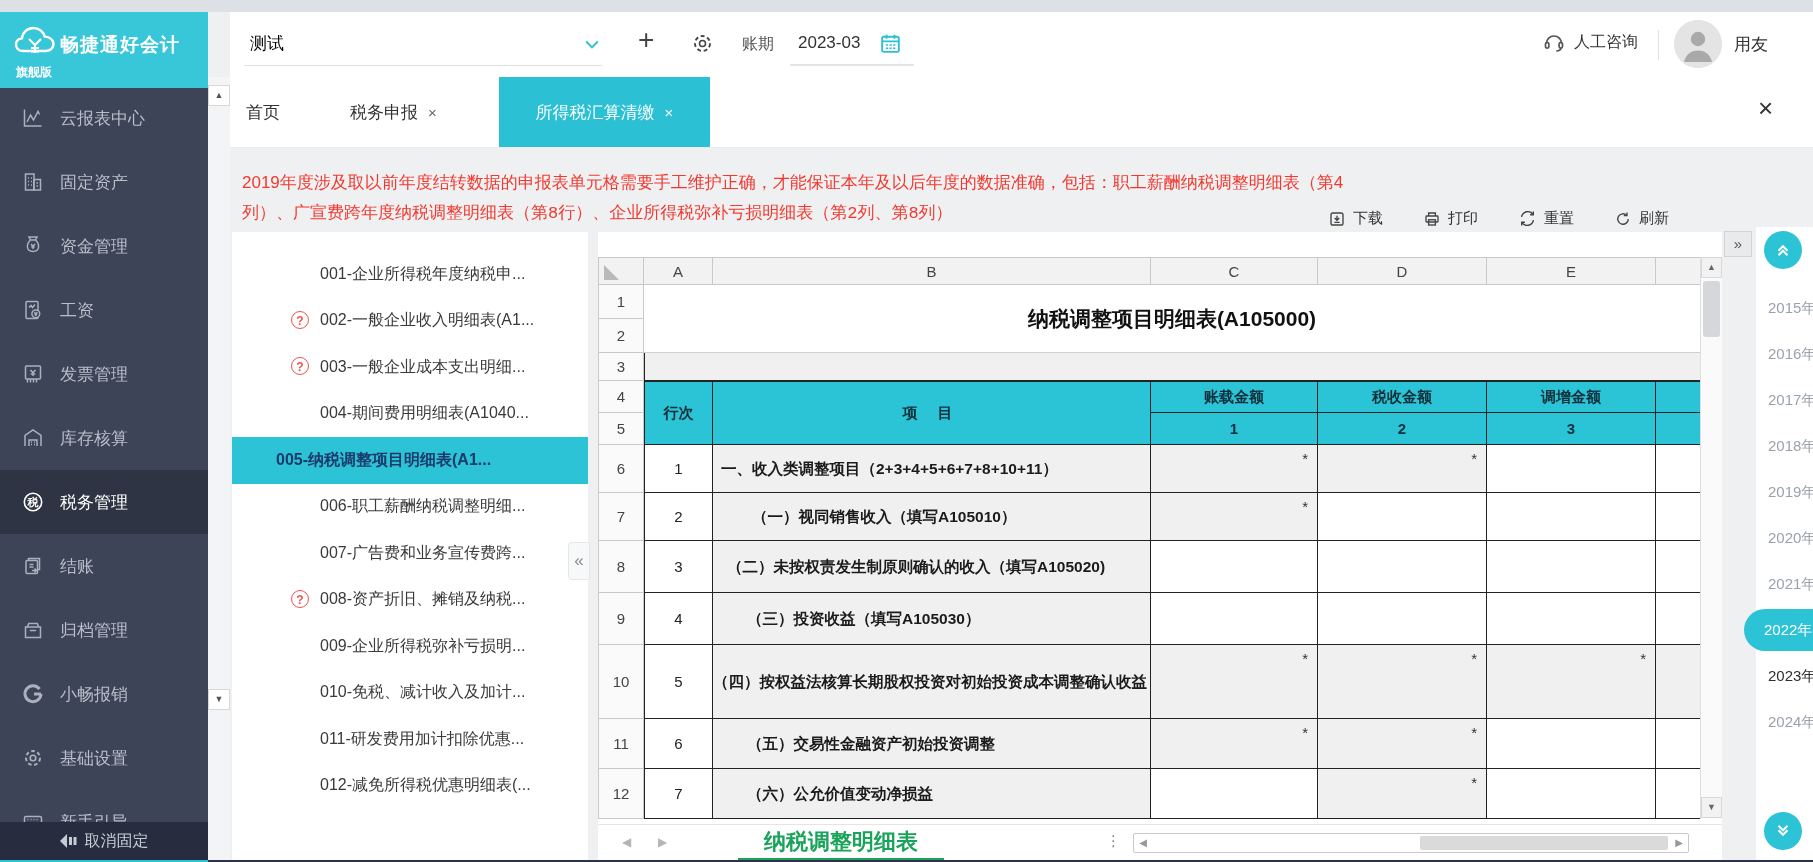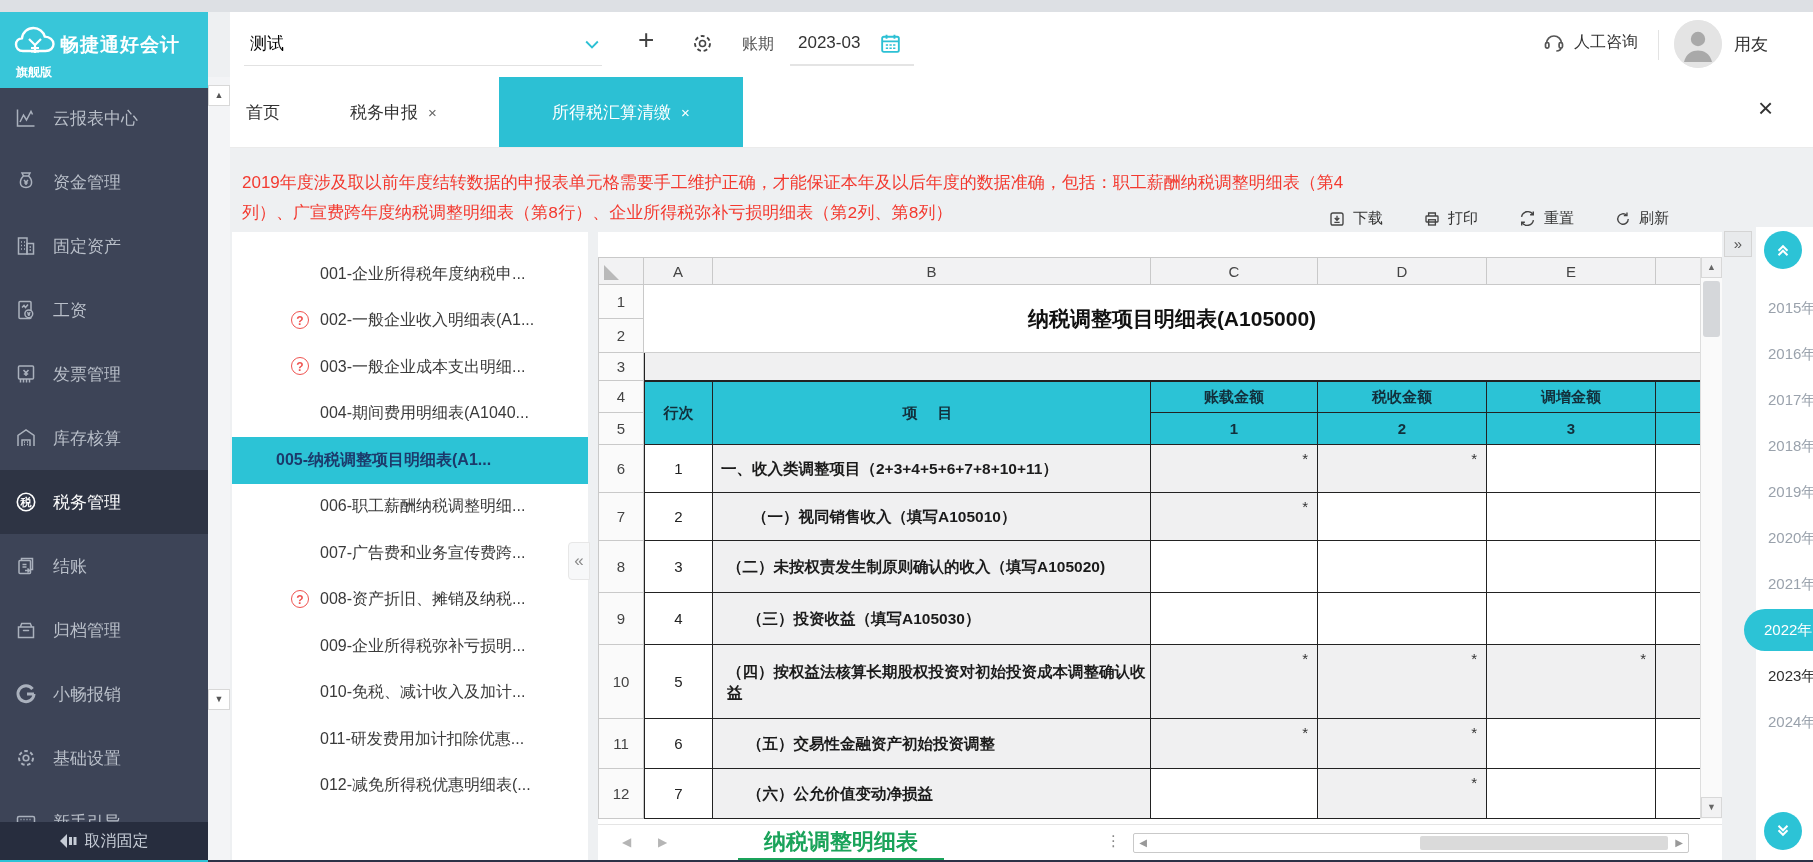--- a/index.html
+++ b/index.html
@@ -7,21 +7,21 @@
        font-family:"Liberation Sans","DejaVu Sans",sans-serif;color:#333;margin-top:12px;}
   svg{display:block;}
 
   
   .sidebar{position:absolute;left:0;top:0;width:208px;height:848px;background:#3d4457;z-index:5;}
   .logo{position:absolute;left:0;top:0;width:208px;height:76px;background:#38c6d9;color:#fff;}
   .logo-icon{position:absolute;left:14px;top:12px;}
   .logo-name{position:absolute;left:60px;top:20px;font-size:19px;font-weight:bold;letter-spacing:1px;white-space:nowrap;}
   .logo-edition{position:absolute;left:16px;top:52px;font-size:12px;font-weight:bold;}
   .menu{position:absolute;left:0;top:74px;width:208px;}
-  .menu-item{height:64px;display:flex;align-items:center;padding-left:14px;gap:15px;
+  .menu-item{height:64px;display:flex;align-items:center;padding-left:21px;gap:15px;
              color:#b9bfc9;font-size:17px;cursor:pointer;box-sizing:border-box;white-space:nowrap;text-align:right;}
   .menu-item .mi{width:24px;height:24px;color:#aab1bd;flex:0 0 24px;}
   .menu-item.active{background:#2e3444;color:#fff;}
   .menu-item.active .mi{color:#fff;}
   .unpin{position:absolute;left:0;top:810px;width:208px;height:38px;background:#272d3e;color:#c6ccd6;
          display:flex;align-items:center;justify-content:center;gap:8px;font-size:16px;z-index:6;cursor:pointer;}
   .side-scroll{position:absolute;left:208px;top:65px;width:22px;height:783px;background:#f3f4f6;z-index:4;}
   .scrollbox{position:absolute;left:0;width:22px;height:21px;background:#ffffff;border:1px solid #d8d8d8;
              box-sizing:border-box;color:#555;font-size:9px;text-align:center;line-height:19px;cursor:pointer;}
 
@@ -138,36 +138,36 @@
           <svg width="24" height="24" viewBox="0 0 24 24" fill="none" stroke="currentColor" stroke-width="1.5">
               <path d="M3.5 3.5V20h17"></path>
               <path d="M6 16l3.5-7 3 5 4.5-8.5 1.5 3"></path>
             </svg>
         </span>
         <span>云报表中心</span>
       </div>
       <div class="menu-item">
         <span class="mi">
           <svg width="24" height="24" viewBox="0 0 24 24" fill="none" stroke="currentColor" stroke-width="1.5">
+              <rect x="4.5" y="4" width="8.5" height="16"></rect>
+              <rect x="13" y="9.5" width="6.5" height="10.5"></rect>
+              <path d="M7 8h1M10 8h1M7 11.5h1M10 11.5h1M7 15h1M10 15h1M15.5 13h1.5M15.5 16h1.5"></path>
+            </svg>
+        </span>
+        <span>固定资产</span>
+      </div>
+      <div class="menu-item">
+        <span class="mi">
+          <svg width="24" height="24" viewBox="0 0 24 24" fill="none" stroke="currentColor" stroke-width="1.5">
               <path d="M9.5 6L8 3h8l-1.5 3"></path>
               <path d="M9.5 6h5c4 3.5 5 11.5-2.5 11.5S5.5 9.5 9.5 6z"></path>
               <path d="M10 10l2 2.3 2-2.3M12 12.3V15M10.3 13h3.4"></path>
             </svg>
         </span>
         <span>资金管理</span>
-      </div>
-      <div class="menu-item">
-        <span class="mi">
-          <svg width="24" height="24" viewBox="0 0 24 24" fill="none" stroke="currentColor" stroke-width="1.5">
-              <rect x="4.5" y="4" width="8.5" height="16"></rect>
-              <rect x="13" y="9.5" width="6.5" height="10.5"></rect>
-              <path d="M7 8h1M10 8h1M7 11.5h1M10 11.5h1M7 15h1M10 15h1M15.5 13h1.5M15.5 16h1.5"></path>
-            </svg>
-        </span>
-        <span>固定资产</span>
       </div>
       <div class="menu-item">
         <span class="mi">
           <svg width="24" height="24" viewBox="0 0 24 24" fill="none" stroke="currentColor" stroke-width="1.5">
               <rect x="5" y="3.5" width="12" height="17" rx="1"></rect>
               <path d="M8 9.5l2-2 1.5 2 2.5-3"></path>
               <circle cx="14.8" cy="15.8" r="3.9" fill="#3d4457"></circle>
               <path d="M13.3 14.2l1.5 1.7 1.5-1.7M14.8 15.9v2.1M13.5 16.6h2.6"></path>
             </svg>
         </span>
@@ -317,21 +317,21 @@
   </div>
 
   <div class="tabbar">
     <div class="tab" style="left:16px;">
       <span>首页</span>
     </div>
     <div class="tab" style="left:120px;">
       <span>税务申报</span>
       <span class="x">×</span>
     </div>
-    <div class="tab active" style="left:269px;width:244px;">
+    <div class="tab active" style="left:269px;width:211px;">
       <span>所得税汇算清缴</span>
       <span class="x">×</span>
     </div>
     <span class="closeall">×</span>
   </div>
 
   <div class="notice" style="top:158px;">2019年度涉及取以前年度结转数据的申报表单元格需要手工维护正确，才能保证本年及以后年度的数据准确，包括：职工薪酬纳税调整明细表（第4</div>
   <div class="notice" style="top:189px;font-family:Liberation Mono, monospace;">列）、广宣费跨年度纳税调整明细表（第8行）、企业所得税弥补亏损明细表（第2列、第8列）</div>
 
   <div class="actions">
@@ -509,21 +509,21 @@
         <div class="fc bcell shaded" style="width:438px;padding-left:34px;">（三）投资收益（填写A105030）</div>
         <div class="fc dcell" style="width:167px;"></div>
         <div class="fc dcell" style="width:169px;"></div>
         <div class="fc dcell" style="width:169px;"></div>
         <div class="fc" style="width:44px;border-right:none;"></div>
       </div>
 
       <div class="grow" style="height:74px;">
         <div class="chr rn" style="width:46px;border-left:1px solid #c9c9c9;">10</div>
         <div class="fc bl acell" style="width:69px;">5</div>
-        <div class="fc bcell shaded" style="width:438px;padding-left:14px;white-space:normal;">（四）按权益法核算长期股权投资对初始投资成本调整确认收益</div>
+        <div class="fc bcell shaded" style="width:438px;white-space:normal;">（四）按权益法核算长期股权投资对初始投资成本调整确认收益</div>
         <div class="fc dcell shaded" style="width:167px;">*</div>
         <div class="fc dcell shaded" style="width:169px;">*</div>
         <div class="fc dcell shaded" style="width:169px;">*</div>
         <div class="fc shaded" style="width:44px;border-right:none;"></div>
       </div>
 
       <div class="grow" style="height:50px;">
         <div class="chr rn" style="width:46px;border-left:1px solid #c9c9c9;">11</div>
         <div class="fc bl acell" style="width:69px;">6</div>
         <div class="fc bcell shaded" style="width:438px;padding-left:34px;">（五）交易性金融资产初始投资调整</div>

